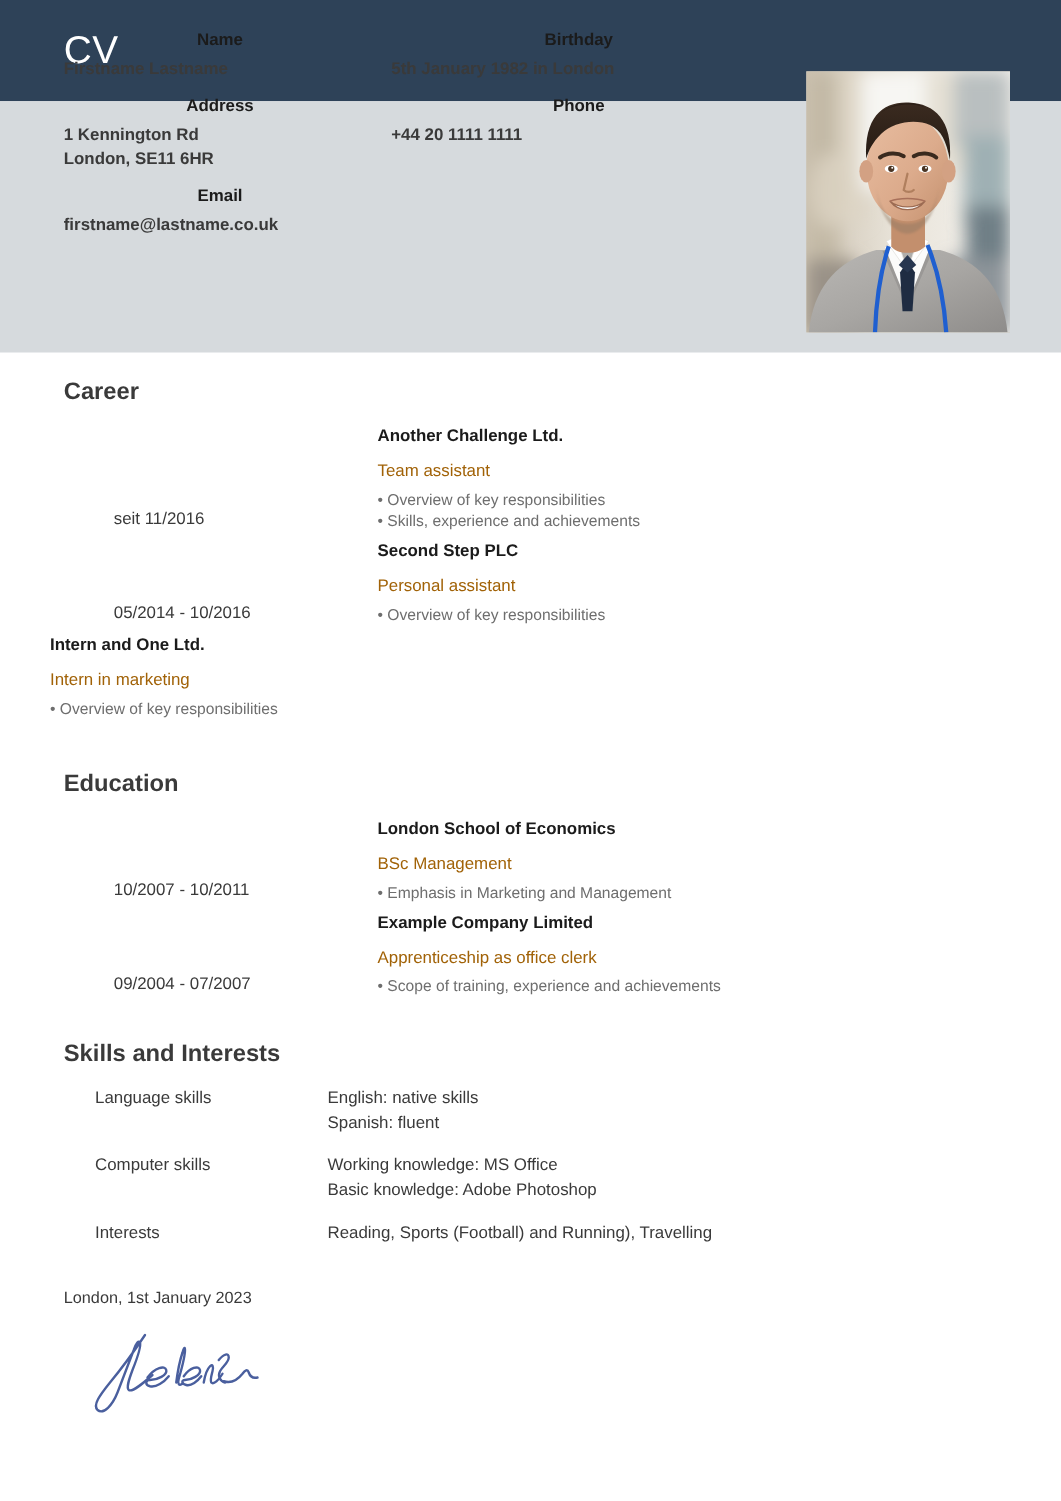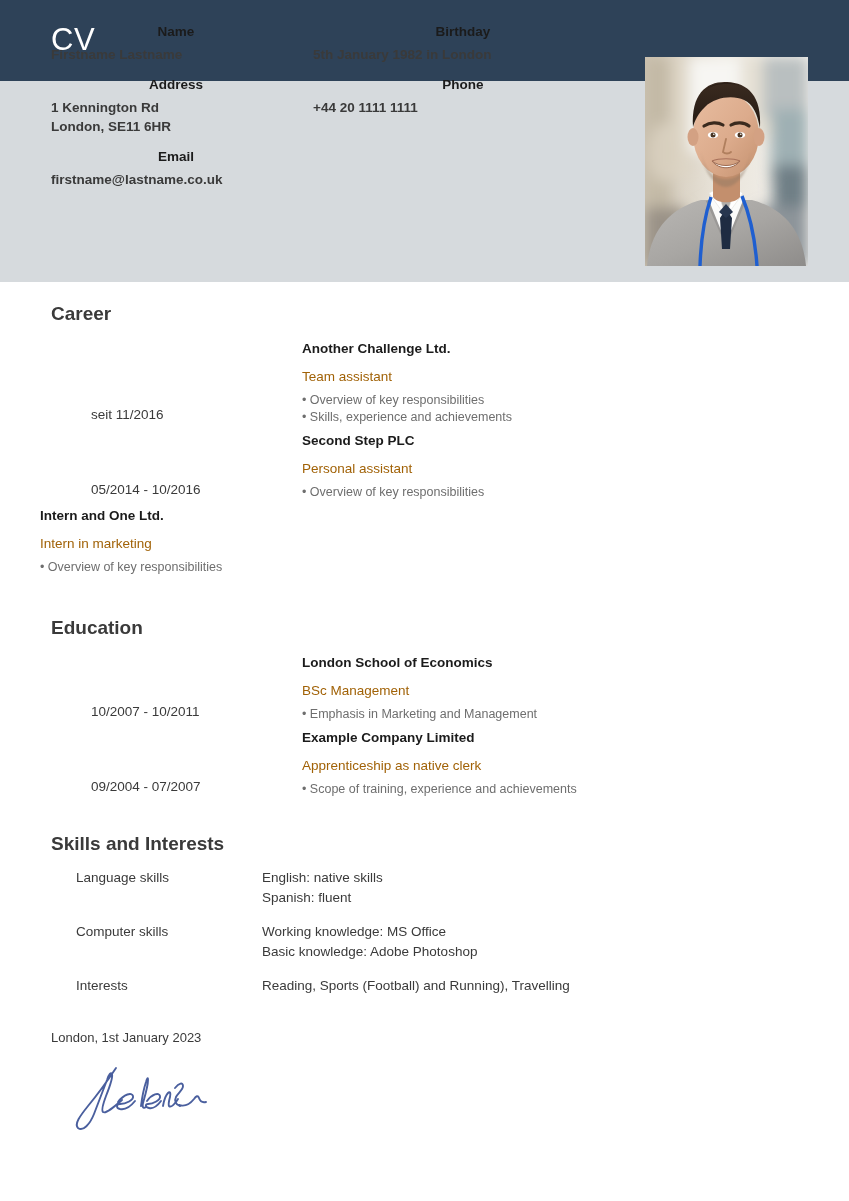--- a/index.html
+++ b/index.html
@@ -328,21 +328,21 @@
           <div class="detail-role">BSc Management</div>
           <div class="detail-bullets">
             <div class="detail-bullet">• Emphasis in Marketing and Management</div>
           </div>
         </div>
       </div>
       <div class="row">
         <div class="row-date">09/2004 - 07/2007</div>
         <div class="row-detail">
           <div class="detail-org">Example Company Limited</div>
-          <div class="detail-role">Apprenticeship as native clerk</div>
+          <div class="detail-role">Apprenticeship as office clerk</div>
           <div class="detail-bullets">
             <div class="detail-bullet">• Scope of training, experience and achievements</div>
           </div>
         </div>
       </div>
     </div>
 </div>
 
 <div class="section" id="skills-section" style="top:833px;">
   <div class="section-title">Skills and Interests</div>

